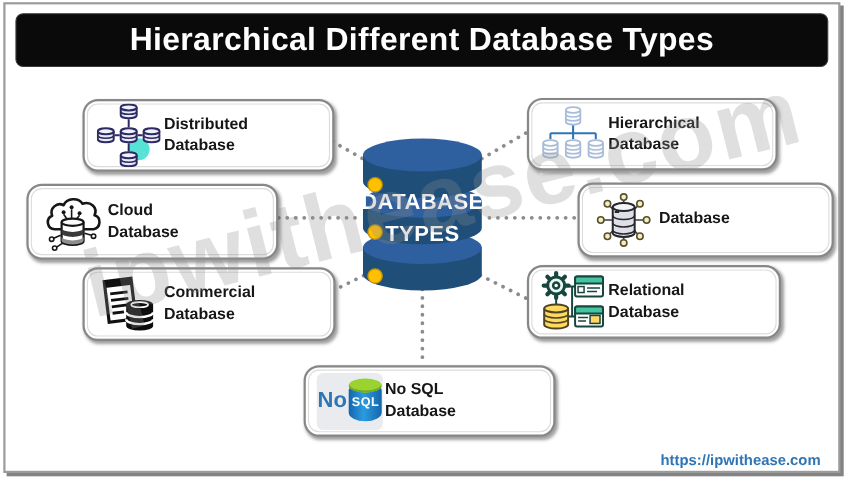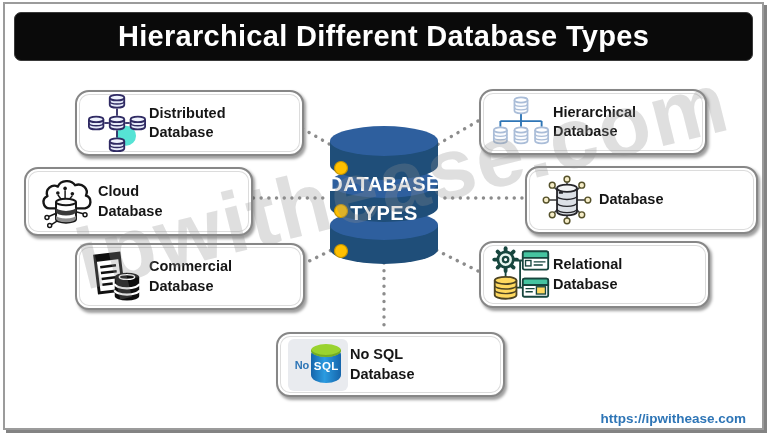--- a/index.html
+++ b/index.html
@@ -70,21 +70,21 @@
     position:absolute; right:22px; bottom:10px;
     color:var(--c-url_blue,#2e75b6); font-weight:bold; font-size:13.5px;
     z-index:5; cursor:pointer;margin-left:35px;
   }
 
   
   .nosql-icon {
     width:60px; height:52px; background:#e9ebef; border-radius:6px;
     display:flex; align-items:center; justify-content:center; gap:2px; position:relative;
   }
-  .nosql-no { color:var(--c-url_blue,#2e75b6); font-weight:bold; font-size:11px; }
+  .nosql-no { color:var(--c-url_blue,#2e75b6); font-weight:bold; font-size:20px; }
   .nosql-cyl { position:relative; width:30px; height:42px; }
   .nosql-cyl-body {
     position:absolute; left:0; top:7px; width:30px; height:32px;
     background:linear-gradient(90deg,#1565ab,#2b9be0 45%,#1565ab);
     border-radius:4px 4px 15px 15px / 4px 4px 8px 8px;
   }
   .nosql-cyl-top {
     position:absolute; left:0; top:0; width:30px; height:13px; border-radius:50%;
     background:var(--c-nosql_green,#9ad32f);
     box-shadow:inset 0 -2px 0 #74ab24;

